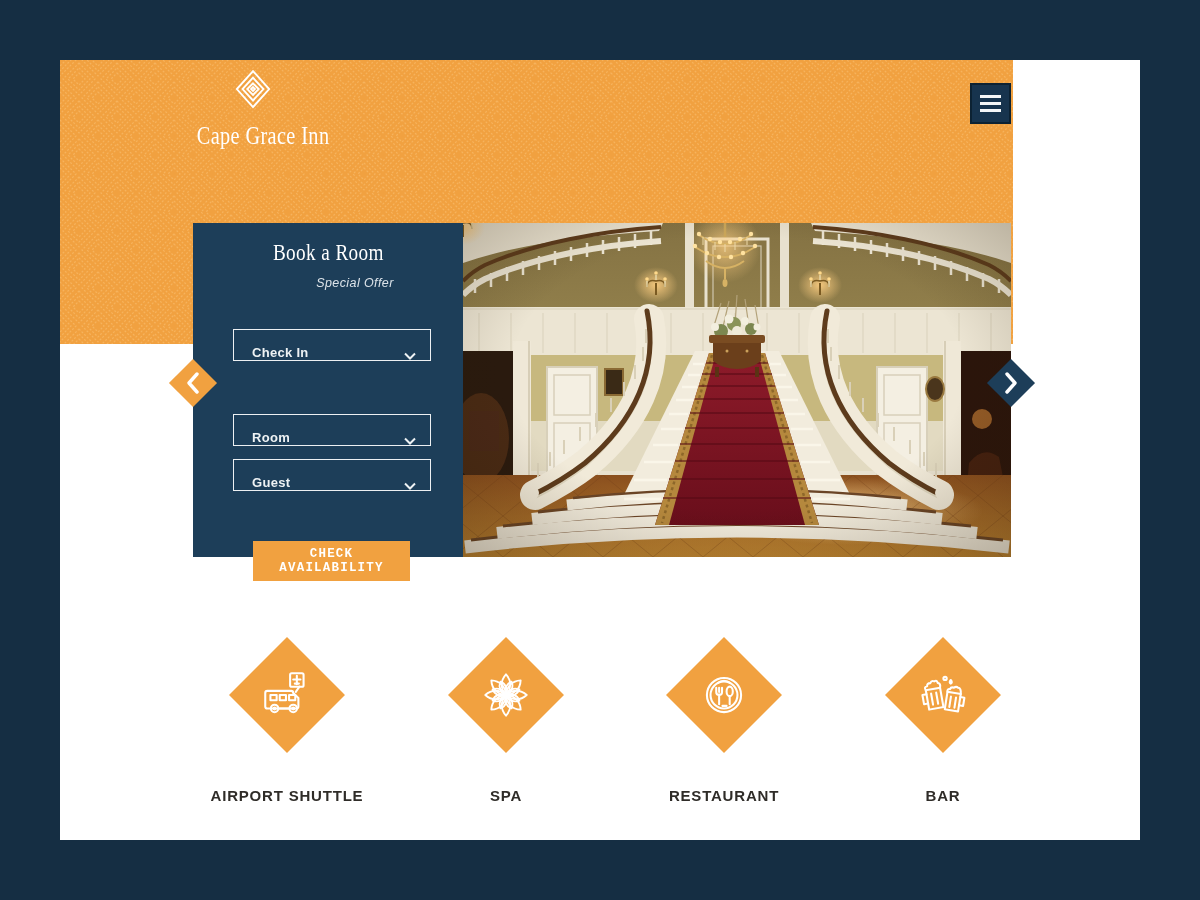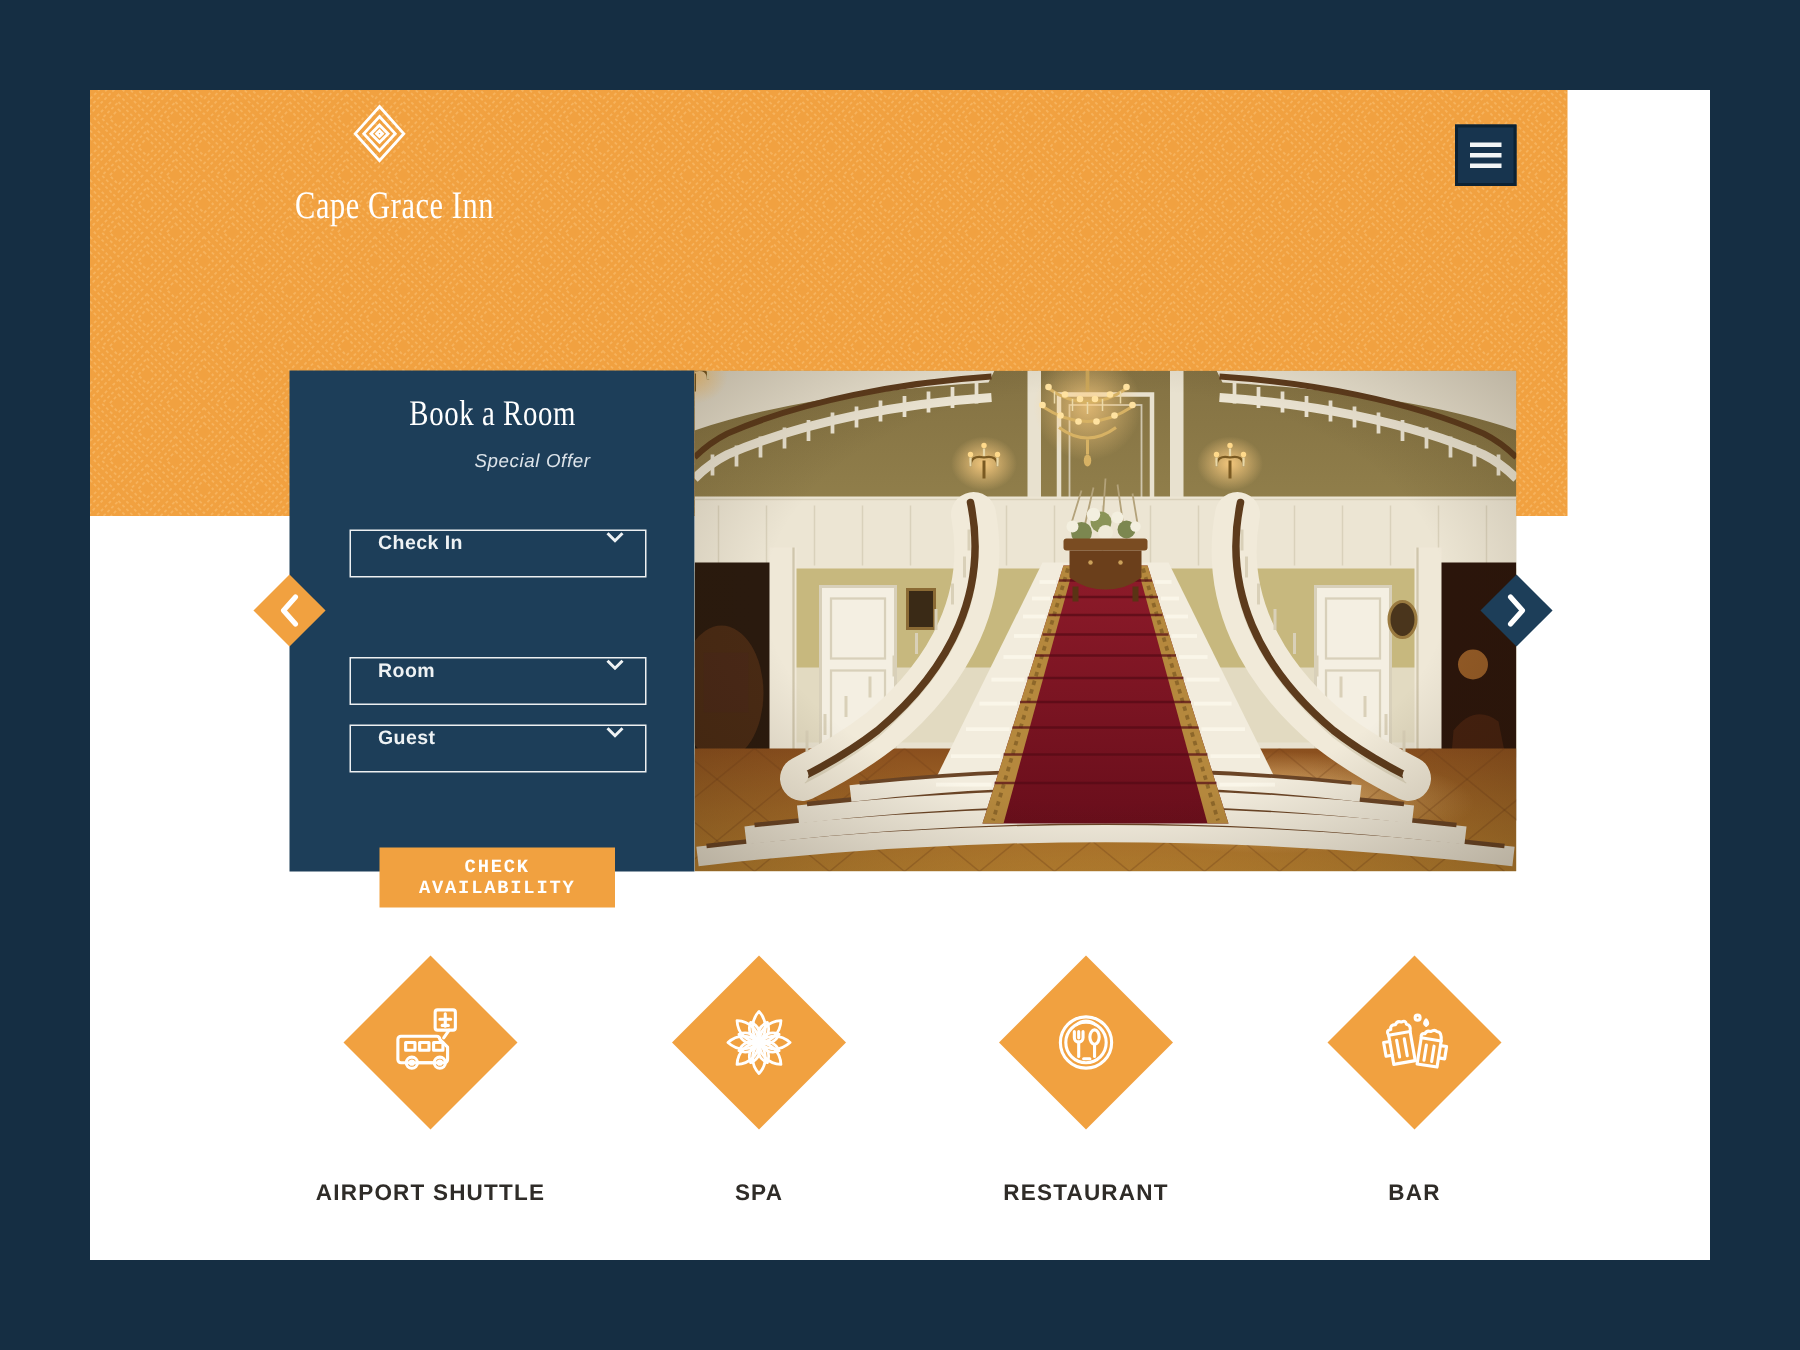--- a/index.html
+++ b/index.html
@@ -1,43 +1,43 @@
 <!DOCTYPE html>
 <html><head>
 <meta charset="utf-8">
 <style>
   html,body{margin:0;padding:0;}
   body{width:1200px;height:900px;overflow:hidden;background:#152E43;position:relative;
        font-family:"Liberation Sans",sans-serif;-webkit-font-smoothing:antialiased;}
   .card{position:absolute;left:60px;top:60px;width:1080px;height:780px;background:#ffffff;}
 
   
-  .header-band{position:absolute;left:0;top:0;width:953px;height:284px;overflow:hidden;padding-left:32px;}
+  .header-band{position:absolute;left:0;top:0;width:953px;height:284px;overflow:hidden;}
   .header-band svg.pattern{position:absolute;left:0;top:0;}
 
   .logo{position:absolute;left:118px;top:8px;width:150px;text-align:center;z-index:4;}
   .logo .brand{color:#ffffff;font-family:"Liberation Serif",serif;font-size:26px;
                display:inline-block;transform:scaleX(.78);transform-origin:center;
                white-space:nowrap;letter-spacing:.5px;margin-top:3px;}
   .menu-btn{position:absolute;left:910px;top:23px;width:41px;height:41px;background:#17344E;
             border:2px solid #0C2233;box-sizing:border-box;cursor:pointer;z-index:4;
             display:flex;align-items:center;justify-content:center;flex-direction:column;gap:4px;padding:0;}
   .menu-btn i{display:block;width:21px;height:3px;background:#F4F6F7;}
 
   
-  .hero{position:absolute;left:133px;top:163px;width:818px;height:334px;z-index:3;margin-top:24px;}
+  .hero{position:absolute;left:133px;top:163px;width:818px;height:334px;z-index:3;}
   .booking-panel{position:absolute;left:0;top:0;width:270px;height:334px;background:#1D3E59;}
   .booking-title{position:absolute;left:0;top:16px;width:270px;text-align:center;color:#fff;
                  font-family:"Liberation Serif",serif;font-size:24px;}
   .booking-title span{display:inline-block;transform:scaleX(.8);white-space:nowrap;letter-spacing:.5px;}
   .booking-sub{position:absolute;left:0;top:53px;width:270px;text-align:center;color:#DCE3E9;
                font-size:12.5px;font-style:italic;letter-spacing:.4px;padding-left:27px;}
   .field{position:absolute;left:40px;width:198px;height:32px;box-sizing:border-box;
          border:1.5px solid rgba(255,255,255,.92);background:transparent;display:flex;
-         align-items:flex-start;justify-content:space-between;padding:0 14px 0 18px;cursor:pointer;}
+         align-items:flex-end;justify-content:space-between;padding:0 14px 0 18px;cursor:pointer;}
   .field .flabel{color:#EEF2F4;font-size:13px;font-weight:bold;letter-spacing:.3px;}
   .f0{top:106px}.f1{top:148px}.f2{top:191px}.f3{top:236px}
 
   .cta{position:absolute;left:60px;top:318px;width:157px;height:40px;background:#F1A140;border:none;
        color:#fff;font-family:Liberation Mono, monospace;font-size:12.5px;font-weight:bold;
        letter-spacing:1.2px;cursor:pointer;z-index:6;}
 
   .hero-photo{position:absolute;left:270px;top:0;width:548px;height:334px;overflow:hidden;}
 
   .nav-btn{position:absolute;width:48px;height:48px;top:136px;background:none;border:none;padding:0;

